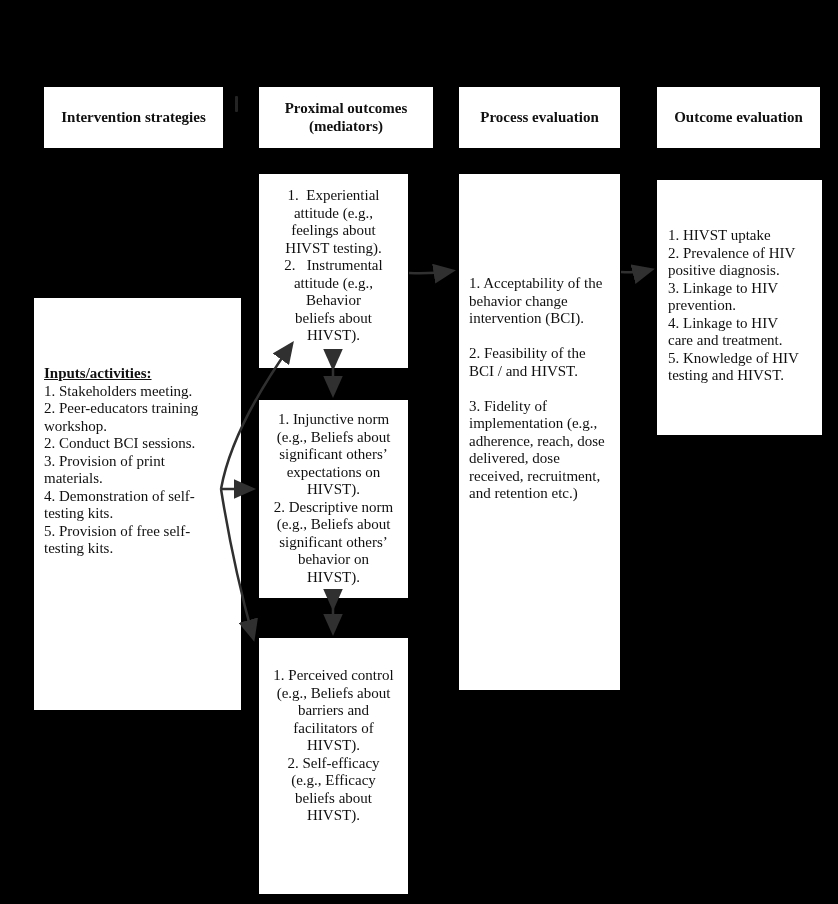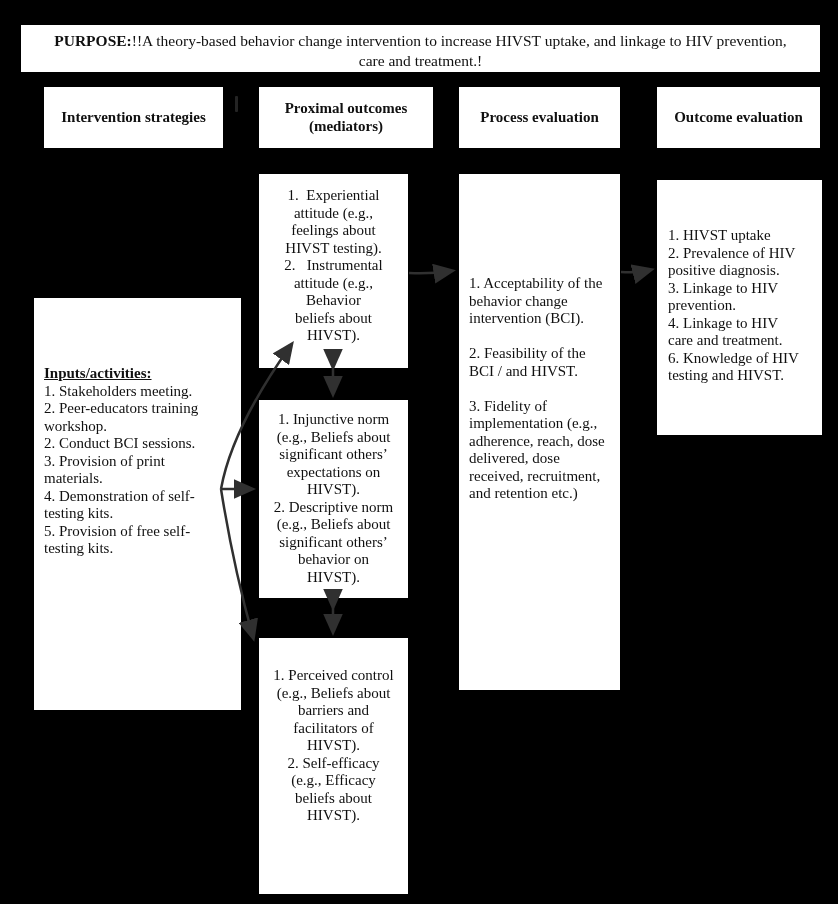--- a/index.html
+++ b/index.html
@@ -26,22 +26,20 @@
   .process{left:459px;top:174px;width:161px;height:516px;padding:101px 3px 0 10px;}
   .outcome{left:657px;top:180px;width:165px;height:255px;padding:47px 3px 0 11px;}
   .arrows{position:absolute;left:0;top:0;width:838px;height:904px;pointer-events:none;}
   .stray{position:absolute;left:235px;top:96px;width:3px;height:16px;background:#242424;border-radius:1px;}
 </style>
 </head>
 <body>
 
 <div id="stage">
 
-  <div class="box purpose"><span class="b">PURPOSE:</span><span class="txt">!!A theory-based behavior change intervention to increase HIVST uptake, and linkage to HIV prevention,
-care and treatment.!</span></div>
 
   <div class="box hdr hdr1">
       <span>Intervention strategies</span>
     </div>
   <div class="box hdr hdr3">
       <span>Process evaluation</span>
     </div>
   <div class="box hdr hdr2">
       <span>Proximal outcomes (mediators)</span>
     </div>
@@ -117,21 +115,21 @@
     </div>
 
   <div class="box outcome">
       <div class="txt">1. HIVST uptake
 2. Prevalence of HIV
 positive diagnosis.
 3. Linkage to HIV
 prevention.
 4. Linkage to HIV
 care and treatment.
-6. Knowledge of HIV
+5. Knowledge of HIV
 testing and HIVST.</div>
     </div>
 
   <svg class="arrows" viewBox="0 0 838 904" xmlns="http://www.w3.org/2000/svg">
     <defs>
       <marker id="ah" markerWidth="9" markerHeight="8" refX="7" refY="4" orient="auto">
         <path d="M0,0 L9,4 L0,8 z" fill="#303030"></path>
       </marker>
     </defs>
     <g stroke="#303030" stroke-width="2.5" fill="none">

